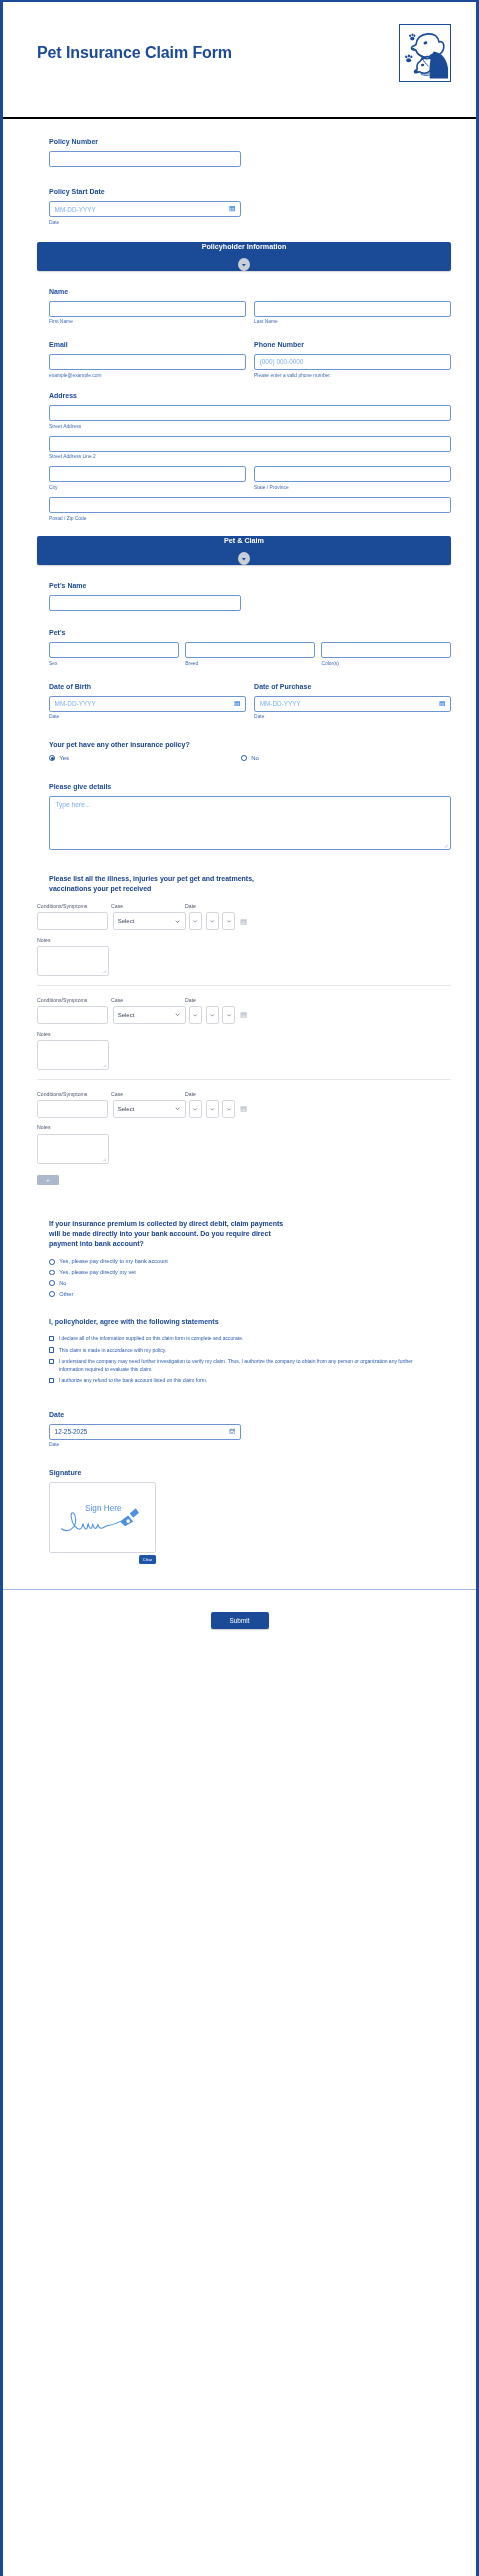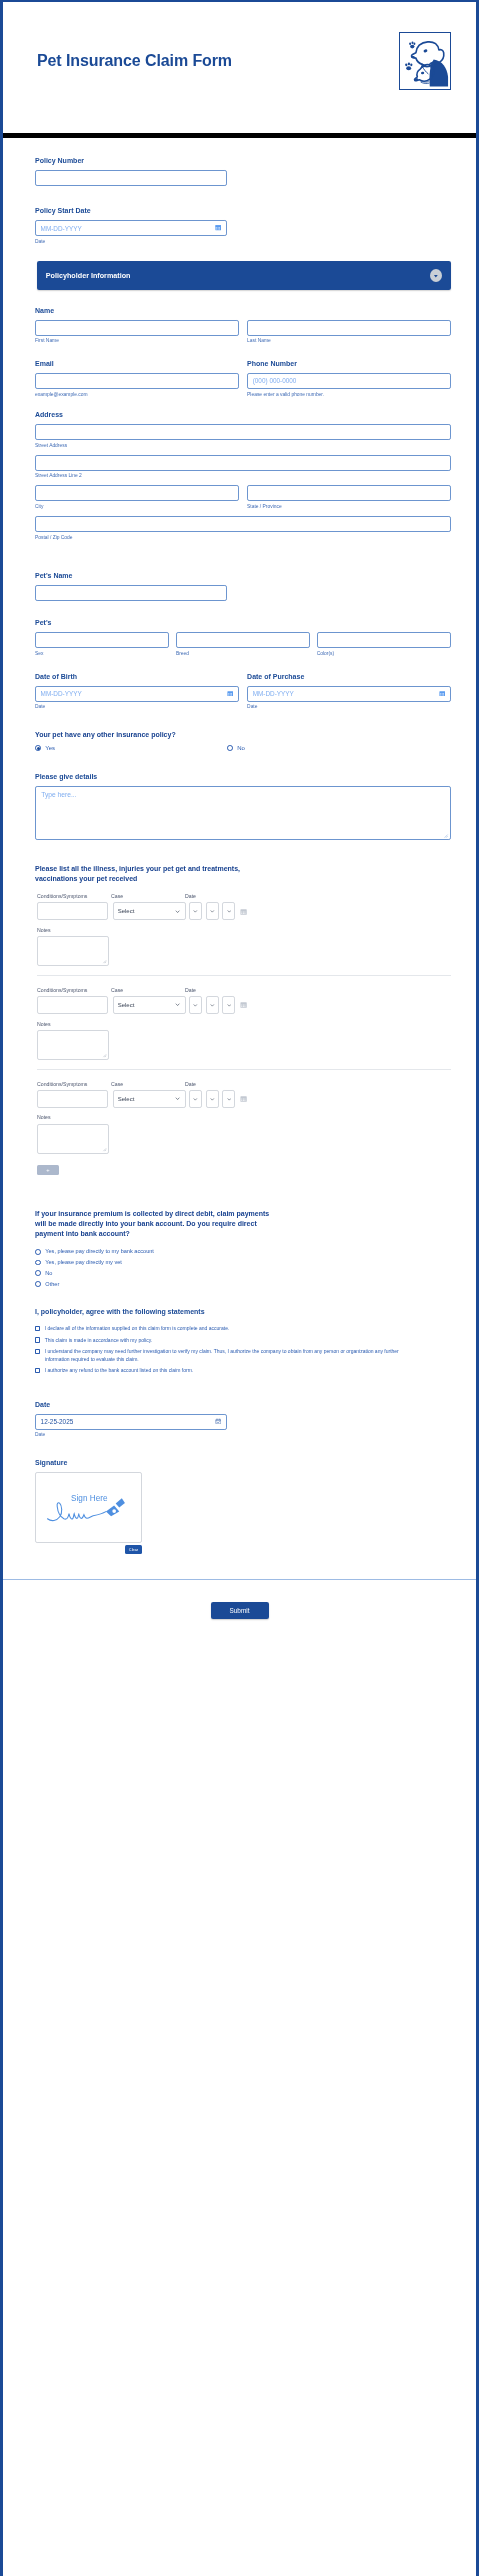--- a/index.html
+++ b/index.html
@@ -17,22 +17,22 @@
     border-left: 3.1px solid #1b4a96;
     border-right: 3.1px solid #1b4a96;
     border-top: 2.6px solid #1b4a96;
     border-bottom: 3.1px solid #1b4a96;
     background: #ffffff;
     position: relative;
   }
 
   
   .header {
-    height: 136px;
-    border-bottom: 5px solid #000000;
+    height: 117px;
+    border-bottom: 2px solid #000000;
     display: flex;
     align-items: center;
     justify-content: space-between;
     padding: 0 25px 13px 34px;
   }
   .form-title {
     font-size: 16px;
     font-weight: bold;
     color: #1b4a96;
     letter-spacing: -0.1px;
@@ -40,33 +40,34 @@
   }
   .logo-box {
     width: 52px;
     height: 58px;
     border: 1.5px solid #1b4a96;
     background: #ffffff;
     flex: none;
     padding: 1px;
   }
   .logo-box svg { display: block; width: 100%; height: 100%; }
-  .fld { padding: 0 25px 0 32px; }
+  .fld { padding: 0 25px 0 46px; }
 
   
   .section-banner {
     margin: 0 25px 0 34px;
     background: #1b4a96;
     border-radius: 2.1px;
     height: 29px;
     display: flex;
     align-items: center;
     justify-content: space-between;
     padding: 0 8.8px 0 8.8px;
     box-shadow: 0 1px 1.5px rgba(0,0,0,0.18);
+    flex-direction: column;
   }
   .section-banner .title {
     color: #ffffff;
     font-size: 7.2px;
     font-weight: bold;
   }
   .chev-circle {
     width: 12.4px; height: 13.4px;
     border-radius: 50%;
     background: #c9cfd6;
@@ -418,20 +419,28 @@
         <div class="sub">State / Province</div>
       </div>
     </div>
     <div class="sp-14"></div>
     <div class="inp"></div>
     <div class="sub">Postal / Zip Code</div>
   </div>
 
   <div class="sp-30"></div>
 
+  <div class="section-banner">
+    <span class="title">Pet &amp; Claim</span>
+    <span class="chev-circle">
+      <svg width="5.7" height="5.7" viewBox="0 0 12 12">
+          <path d="M2 4 L10 4 L6 9.5 Z" fill="#1b4a96"></path>
+        </svg>
+    </span>
+  </div>
 
   <div class="sp-30"></div>
 
   <div class="fld">
     <div class="lbl">Pet's Name</div>
     <div style="width:192px">
       <div class="inp"></div>
     </div>
   </div>
 

